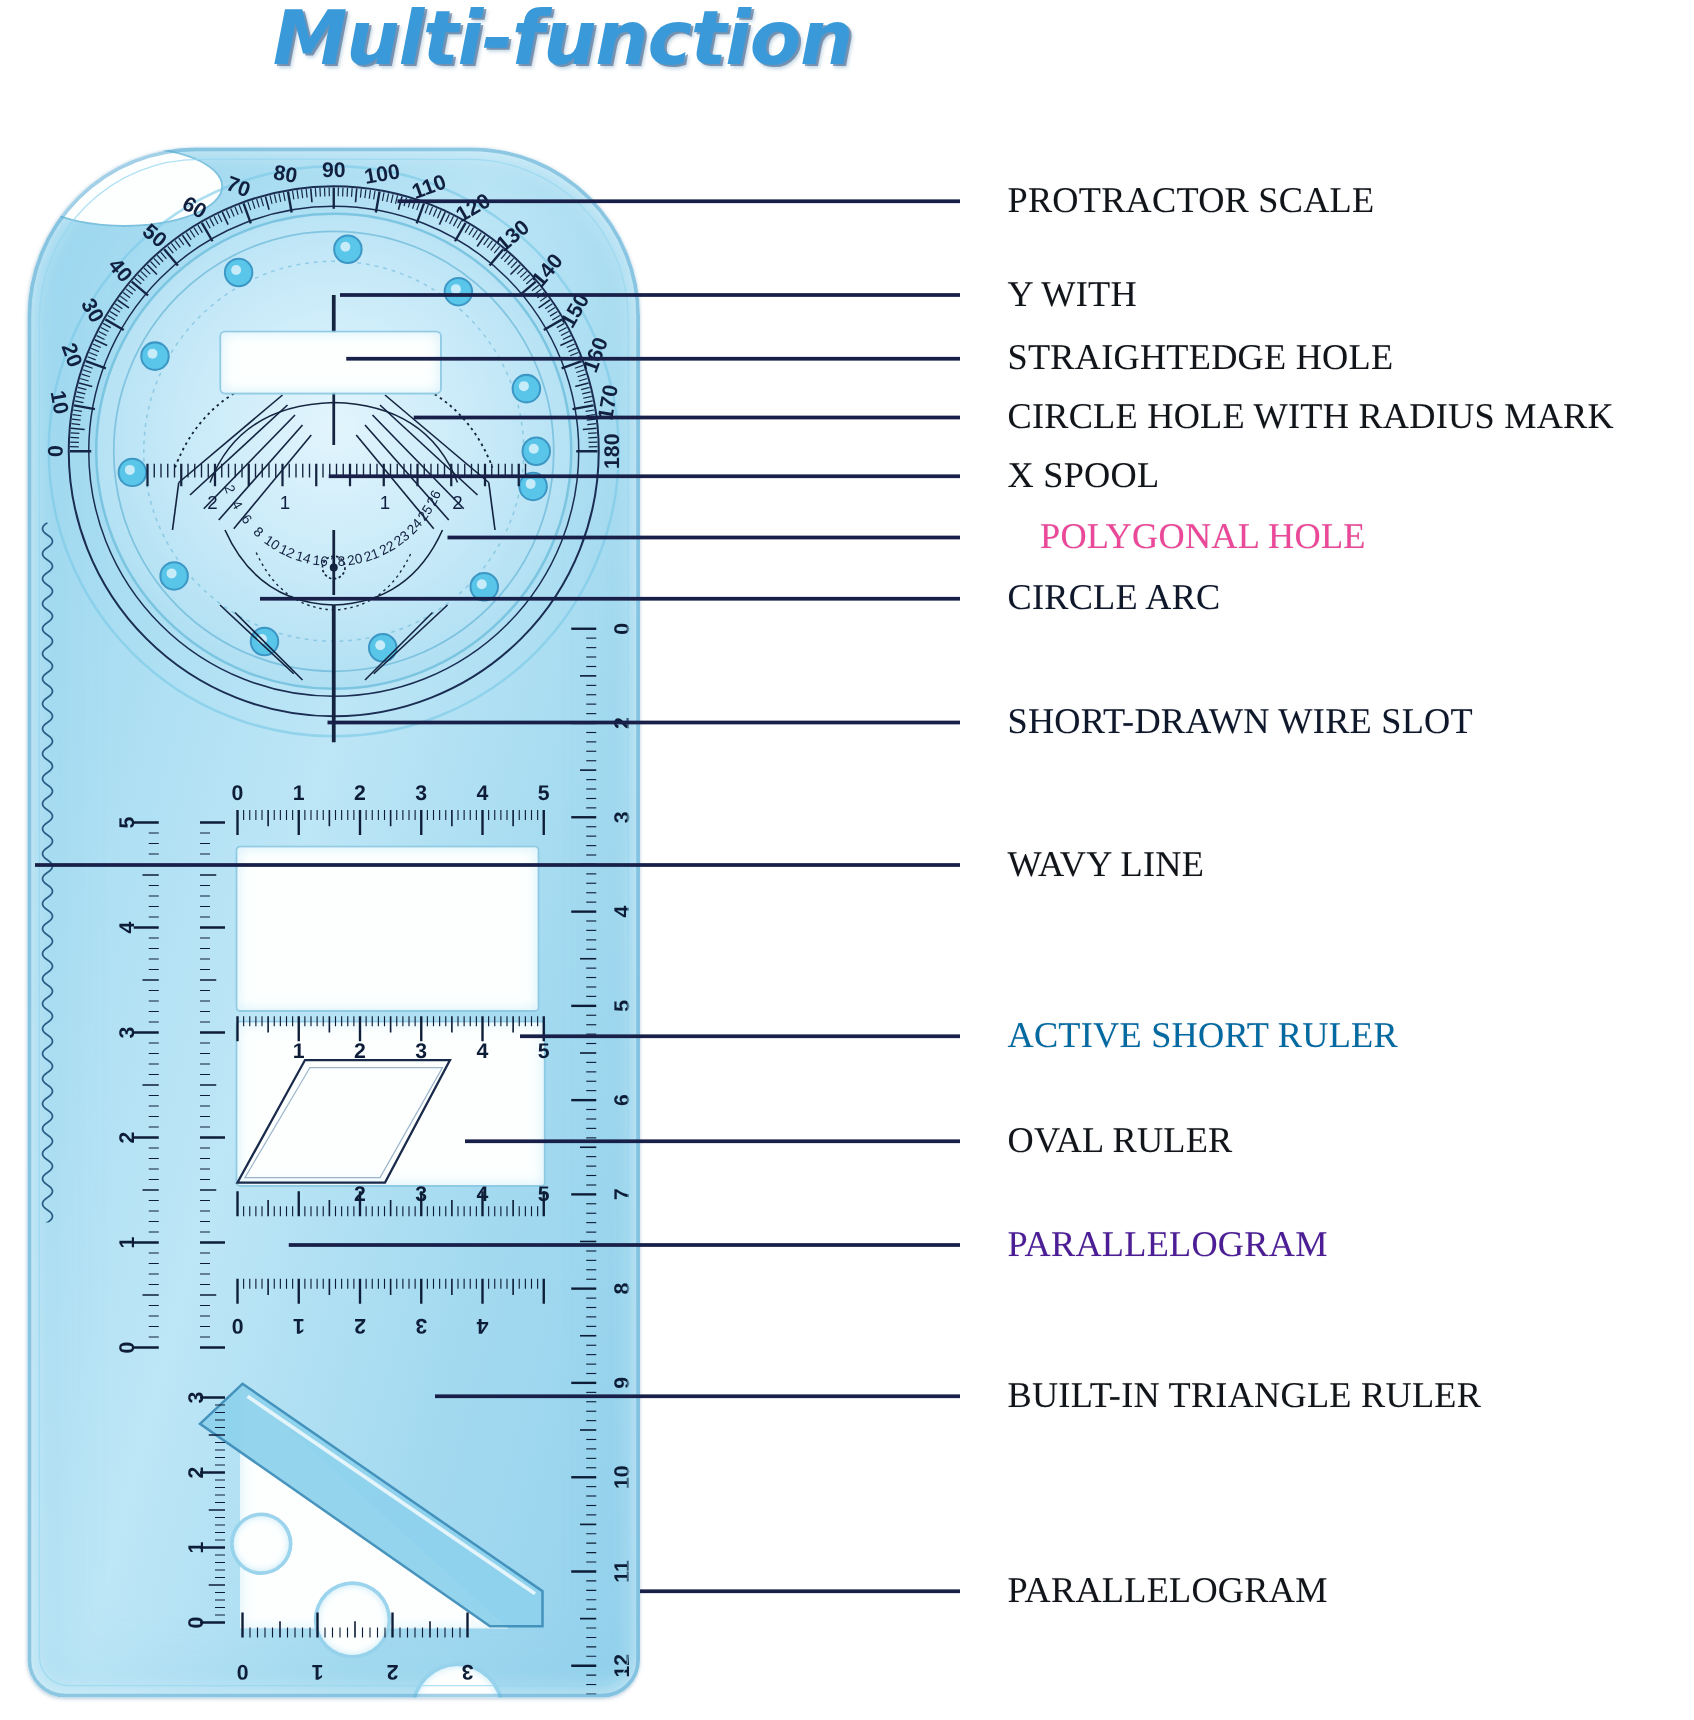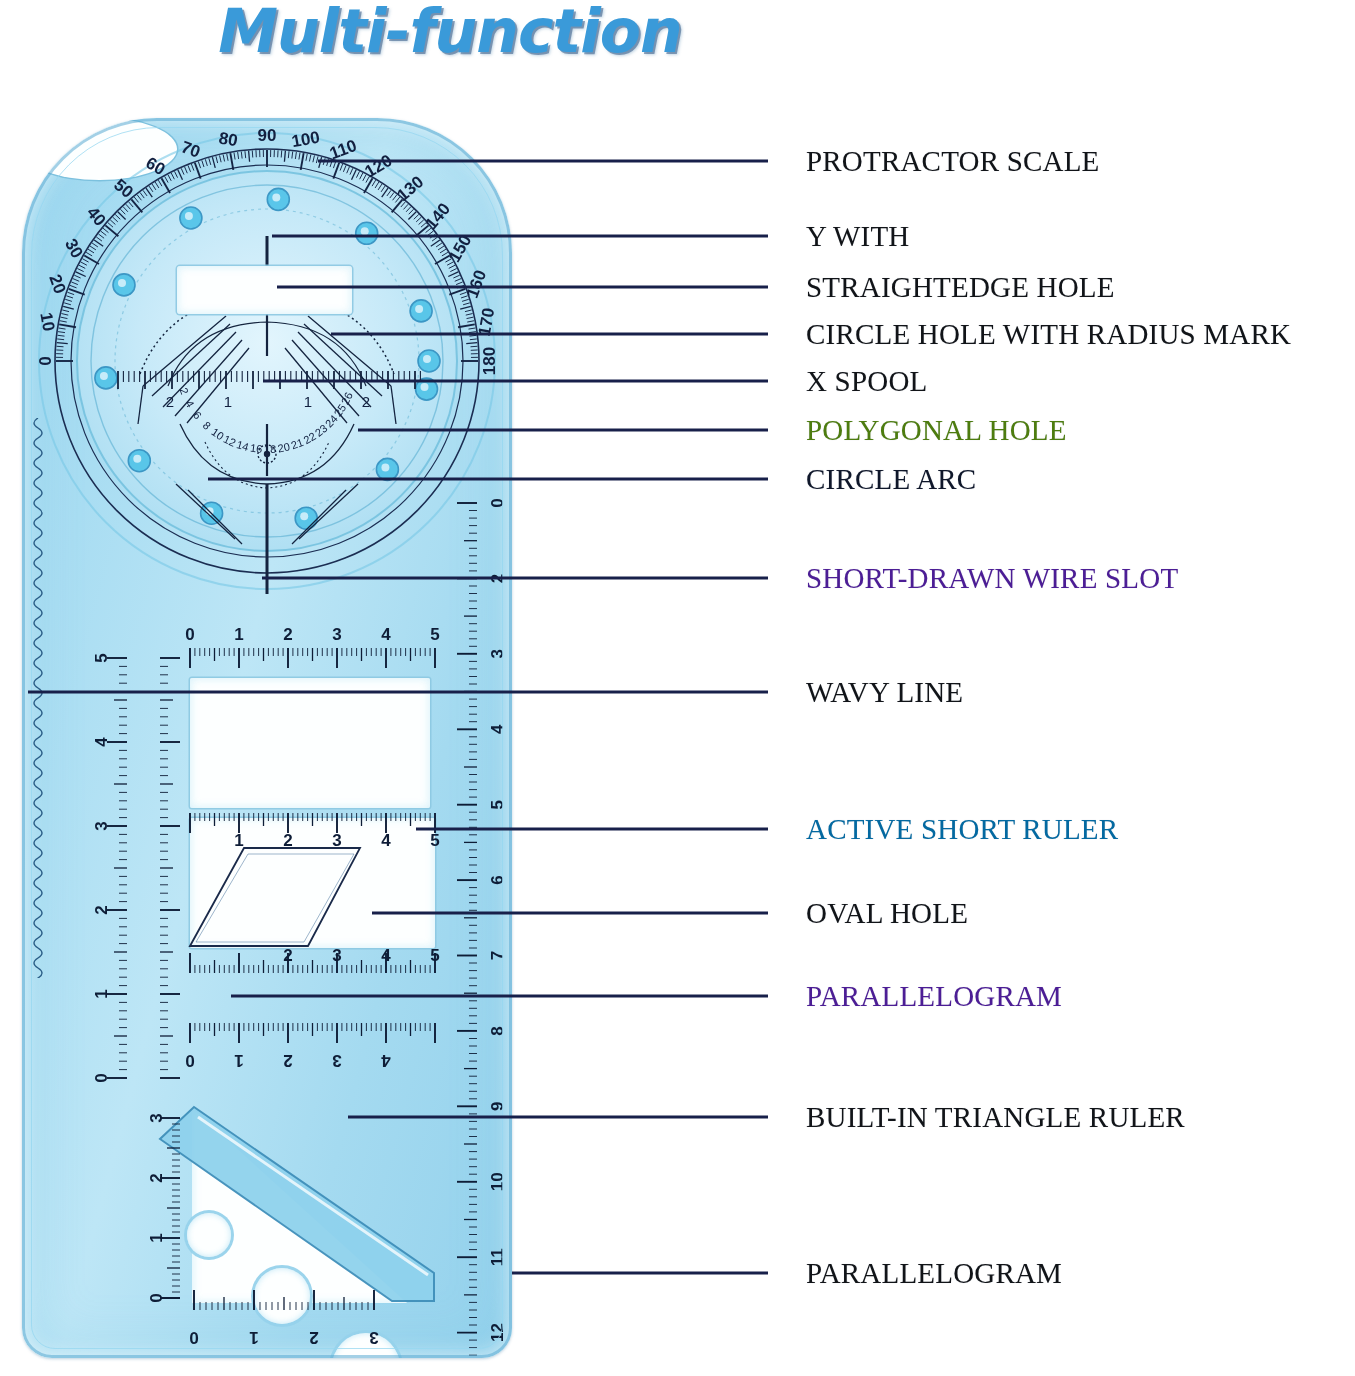--- a/index.html
+++ b/index.html
@@ -1064,31 +1064,31 @@
       <div class="label" style="top: 161px; color: rgb(17, 20, 24);">PROTRACTOR SCALE</div>
       <div class="leader" style="left: 272px; top: 236px; width: 496px; border-top-color: rgb(24, 32, 74);"></div>
       <div class="label" style="top: 236px; color: rgb(17, 20, 24);">Y WITH</div>
       <div class="leader" style="left: 277px; top: 287px; width: 491px; border-top-color: rgb(24, 32, 74);"></div>
       <div class="label" style="top: 287px; color: rgb(17, 20, 24);">STRAIGHTEDGE HOLE</div>
       <div class="leader" style="left: 331px; top: 334px; width: 437px; border-top-color: rgb(24, 32, 74);"></div>
       <div class="label" style="top: 334px; color: rgb(17, 20, 24);">CIRCLE HOLE WITH RADIUS MARK</div>
       <div class="leader" style="left: 263px; top: 381px; width: 505px; border-top-color: rgb(24, 32, 74);"></div>
       <div class="label" style="top: 381px; color: rgb(17, 20, 24);">X SPOOL</div>
       <div class="leader" style="left: 358px; top: 430px; width: 410px; border-top-color: rgb(24, 32, 74);"></div>
-      <div class="label" style="top: 430px; color: #4d7c0f;">POLYGONAL HOLE</div>
+      <div class="label" style="top: 430px; color: #ec4899; margin-left: 26px;">POLYGONAL HOLE</div>
       <div class="leader" style="left: 208px; top: 479px; width: 560px; border-top-color: rgb(24, 32, 74);"></div>
       <div class="label" style="top: 479px; color: #0f172a;">CIRCLE ARC</div>
       <div class="leader" style="left: 262px; top: 578px; width: 506px; border-top-color: rgb(24, 32, 74);"></div>
-      <div class="label" style="top: 578px; color: #4c1d95; text-align: right;">SHORT-DRAWN WIRE SLOT</div>
+      <div class="label" style="top: 578px; color: #0f172a; text-align: right;">SHORT-DRAWN WIRE SLOT</div>
       <div class="leader" style="left: 28px; top: 692px; width: 740px; border-top-color: rgb(24, 32, 74);"></div>
       <div class="label" style="top: 692px; color: rgb(17, 20, 24);">WAVY LINE</div>
       <div class="leader" style="left: 416px; top: 829px; width: 352px; border-top-color: rgb(24, 32, 74);"></div>
       <div class="label" style="top: 829px; color: #0369a1;">ACTIVE SHORT RULER</div>
       <div class="leader" style="left: 372px; top: 913px; width: 396px; border-top-color: rgb(24, 32, 74);"></div>
-      <div class="label" style="top: 913px; color: rgb(17, 20, 24);">OVAL HOLE</div>
+      <div class="label" style="top: 913px; color: rgb(17, 20, 24);">OVAL RULER</div>
       <div class="leader" style="left: 231px; top: 996px; width: 537px; border-top-color: rgb(24, 32, 74);"></div>
       <div class="label" style="top: 996px; color: #4c1d95;">PARALLELOGRAM</div>
       <div class="leader" style="left: 348px; top: 1117px; width: 420px; border-top-color: rgb(24, 32, 74);"></div>
       <div class="label" style="top: 1117px; color: rgb(17, 20, 24);">BUILT-IN TRIANGLE RULER</div>
       <div class="leader" style="left: 512px; top: 1273px; width: 256px; border-top-color: rgb(24, 32, 74);"></div>
       <div class="label" style="top: 1273px; color: rgb(17, 20, 24);">PARALLELOGRAM</div>
     </div>
 
 </div>
 

